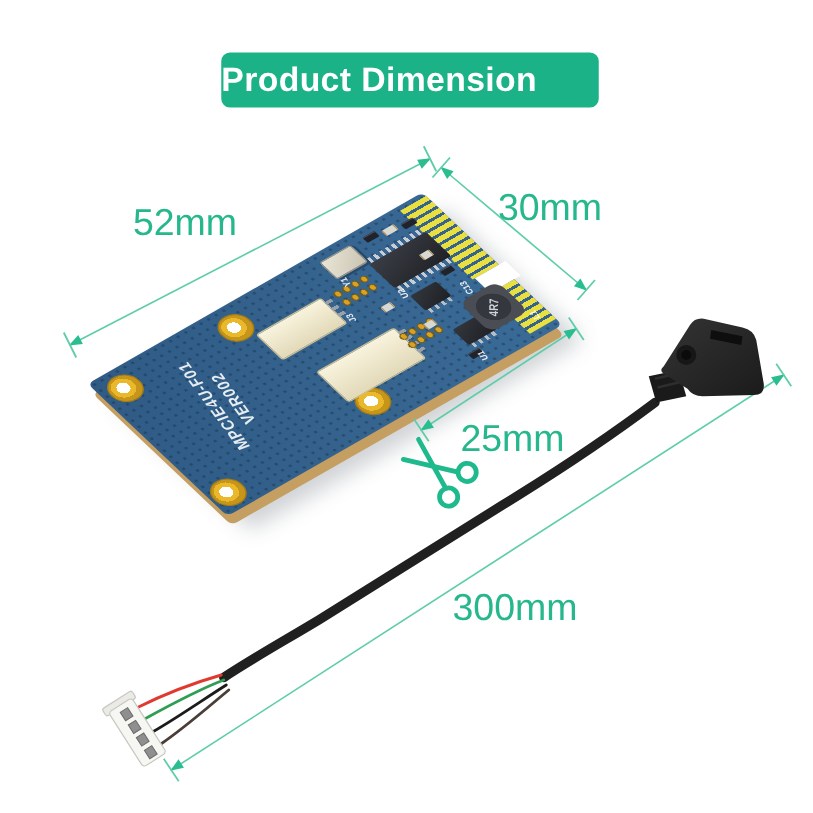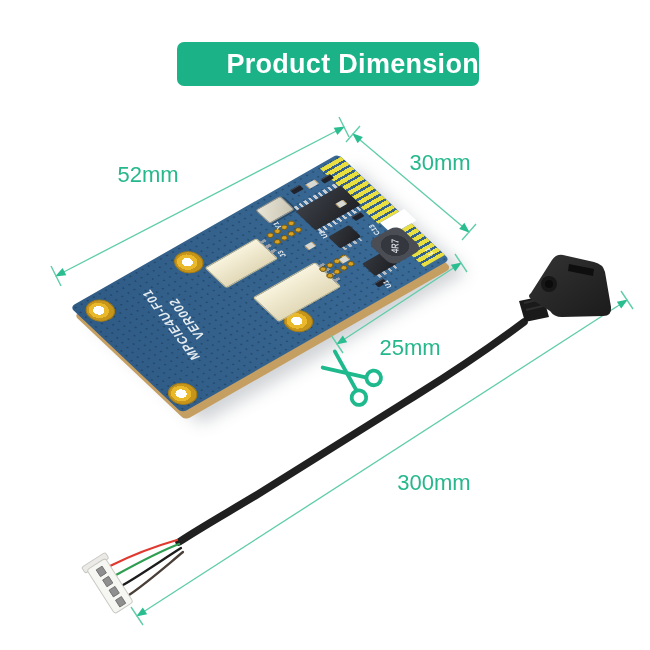--- a/index.html
+++ b/index.html
@@ -1,29 +1,29 @@
 <!DOCTYPE html>
 <html><head>
 <meta charset="utf-8">
 <style>
   html,body{margin:0;padding:0;background:#ffffff;}
   #stage{position:relative;width:650px;height:650px;background:#ffffff;overflow:hidden;
          font-family:"Liberation Sans", sans-serif;}
 
   
   .banner{position:absolute;left:177px;top:42px;width:302px;height:44px;border-radius:7px;
-          background:#1BB287;display:flex;align-items:center;justify-content:flex-end;}
+          background:#1BB287;display:flex;align-items:center;justify-content:flex-start;}
   .banner span{color:#ffffff;font-size:27px;font-weight:bold;letter-spacing:.3px;}
 
   
-  .dimlabel{position:absolute;color:#26B78C;font-size:22px;font-weight:500;text-align:center;width:110px;}
+  .dimlabel{position:absolute;color:#26B78C;font-size:30px;font-weight:500;text-align:center;width:110px;}
   #lab52 {left:93px; top:162px;}
   #lab30 {left:385px;top:150px;}
   #lab25 {left:355px;top:319px;margin-top:16px;}
-  #lab300{left:357px;top:470px;margin-left:22px;}
+  #lab300{left:357px;top:470px;}
 
   
   .board-edge{position:absolute;left:0;top:0;width:306px;height:153px;border-radius:5px;
               background:#C59E62;transform-origin:0 0;
               transform:matrix(0.870,-0.497,0.727,0.688,74,315);
               box-shadow:8px 12px 16px rgba(90,100,110,.28);}
   .board{position:absolute;left:0;top:0;width:308px;height:154px;border-radius:5px;
          transform-origin:0 0;transform:matrix(0.870,-0.497,0.727,0.688,70,307);
          background:linear-gradient(115deg,#2F5B85,#3A6B97);}
   .board .dots{position:absolute;inset:0;border-radius:5px;

